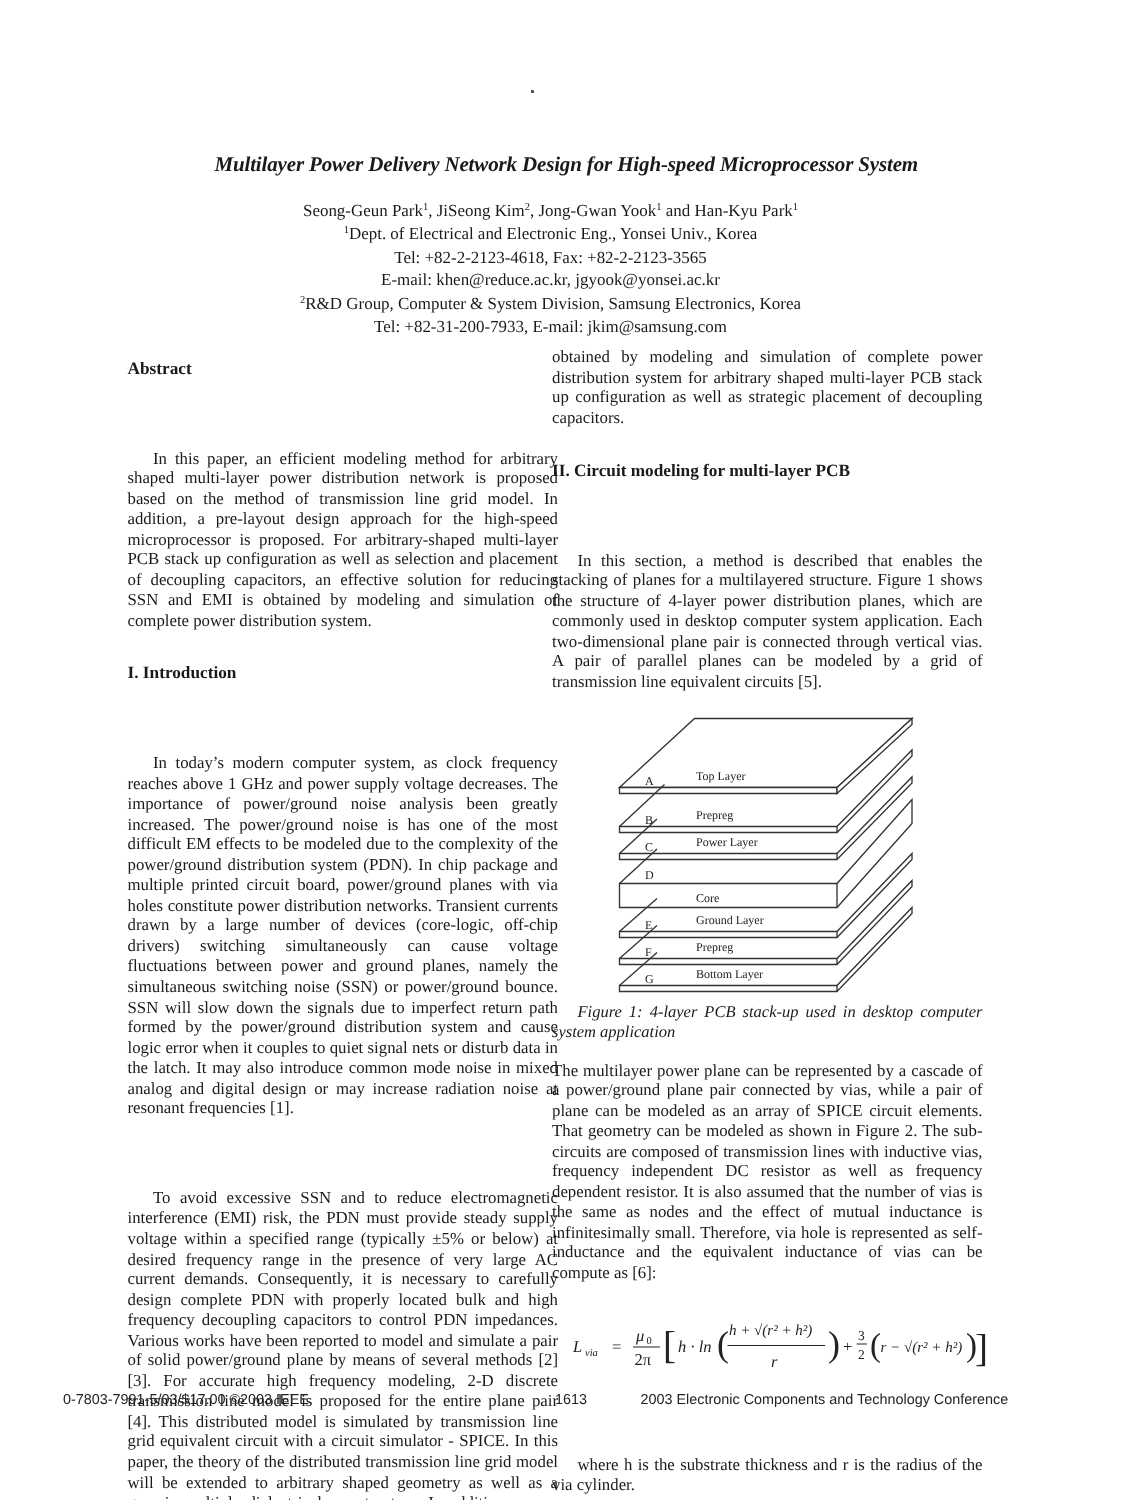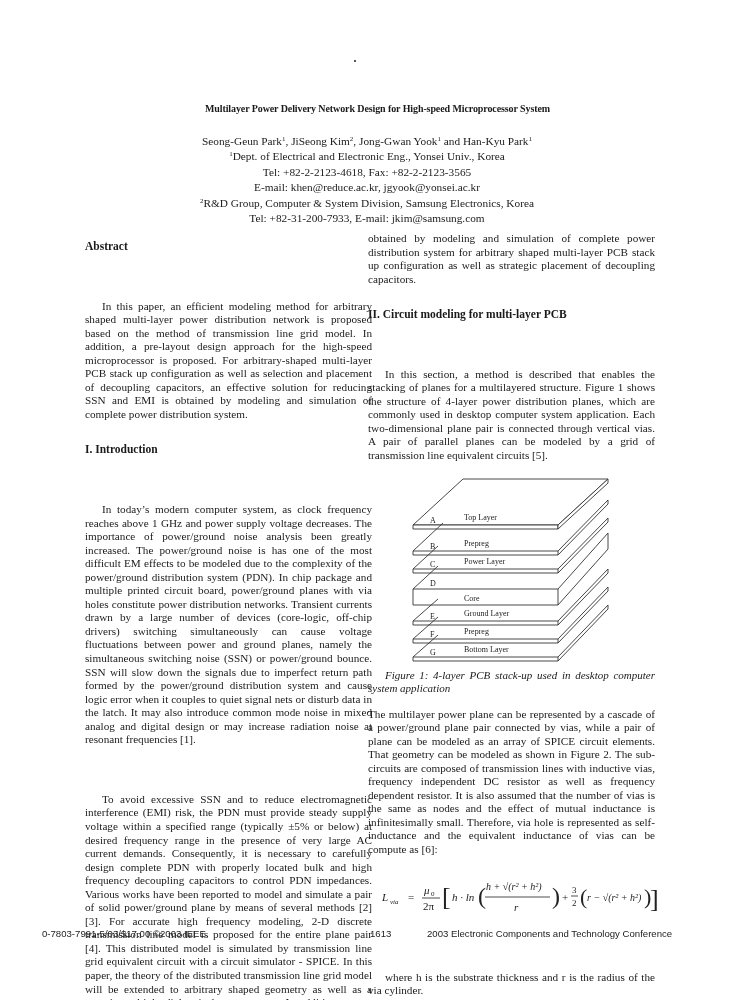--- a/index.html
+++ b/index.html
@@ -1,18 +1,18 @@
 <!DOCTYPE html>
 <html><head>
 <meta charset="utf-8">
 <style>
   html, body { margin: 0; padding: 0; background: #ffffff; }
   body { width: 755px; height: 1000px; position: relative; overflow: hidden; font-family: "Liberation Serif", serif; color: #1a1a1a; }
   .dot { position: absolute; left: 354px; top: 60px; width: 2px; height: 2px; background: #555; }
-  .title { position: absolute; top: 103px; left: 0; width: 755px; text-align: center; font-weight: bold; font-size: 10px; letter-spacing: -0.1px; }
+  .title { position: absolute; top: 103px; left: 0; width: 755px; text-align: center; font-weight: bold; font-size: 14px; letter-spacing: -0.1px; font-style: italic; }
   .authors { position: absolute; top: 134px; left: 0; width: 734px; text-align: center; font-size: 11.3px; line-height: 15.4px; }
   .authors div { white-space: nowrap; }
   sup { font-size: 7px; vertical-align: 4px; line-height: 0; }
   .col { position: absolute; font-size: 11.2px; line-height: 13.55px; text-align: justify; }
   .col.left { left: 85px; top: 240px; width: 287px; }
   .col.right { left: 368px; top: 232px; width: 287px; }
   .heading { font-weight: bold; font-size: 11.5px; margin: 0; }
   p { margin: 0; }
   p.indent { text-indent: 17px; margin-top: 46px; }
   .gap8 { height: 12px; }

